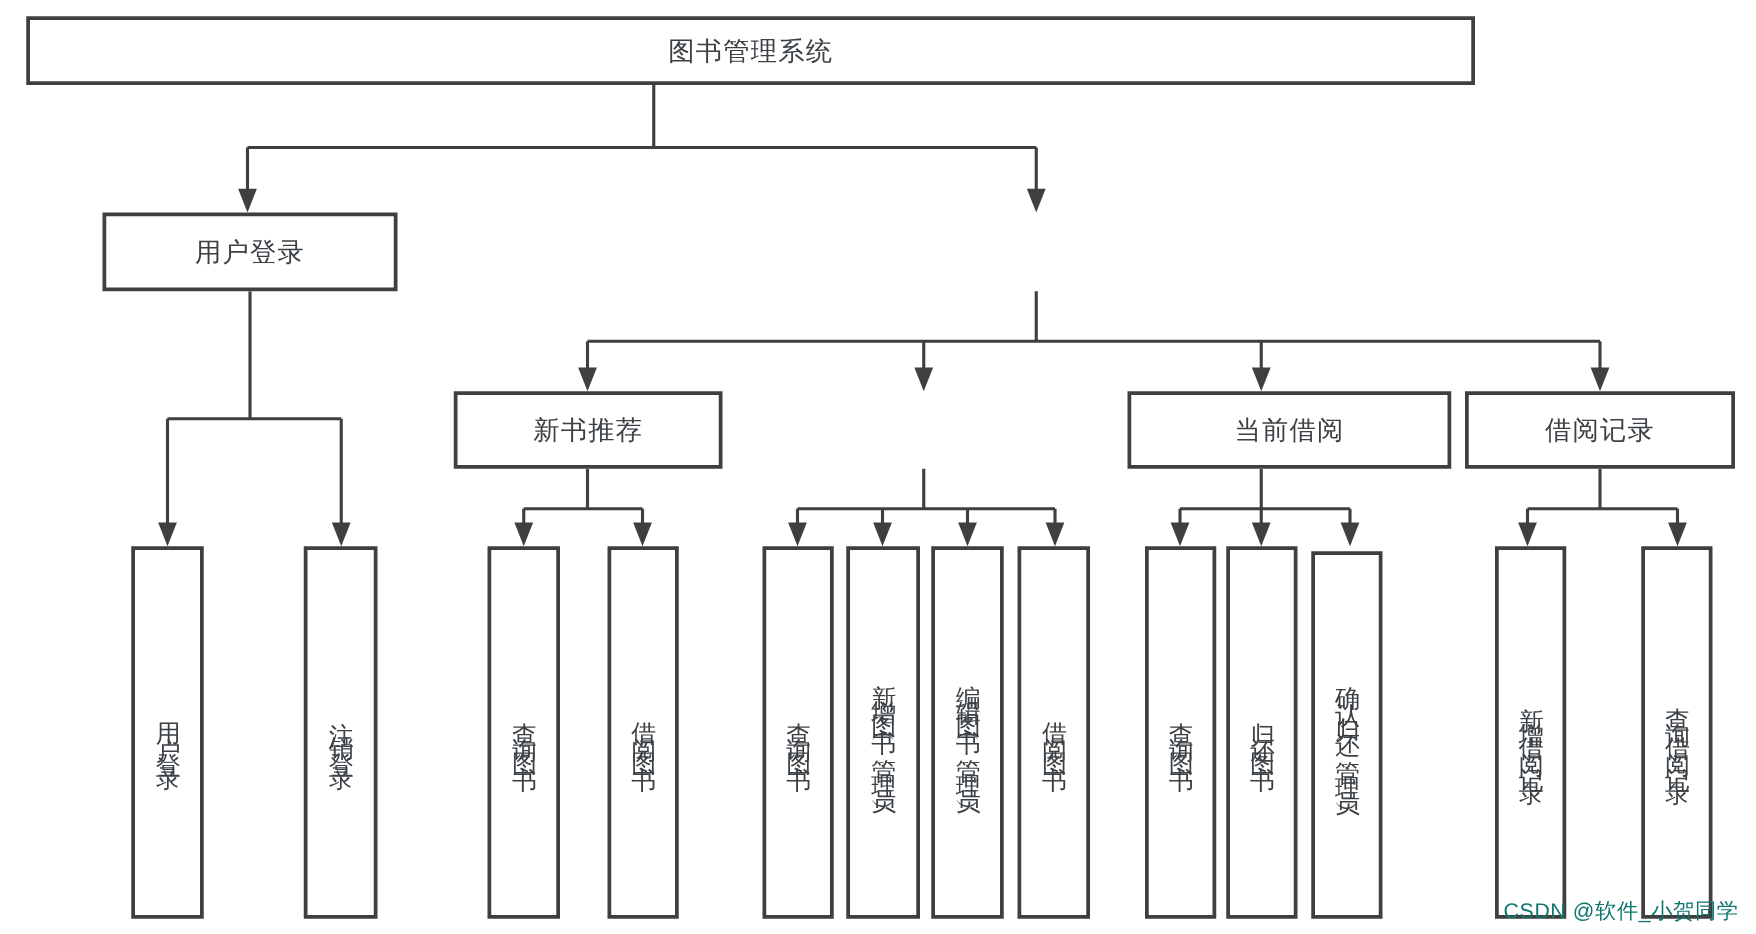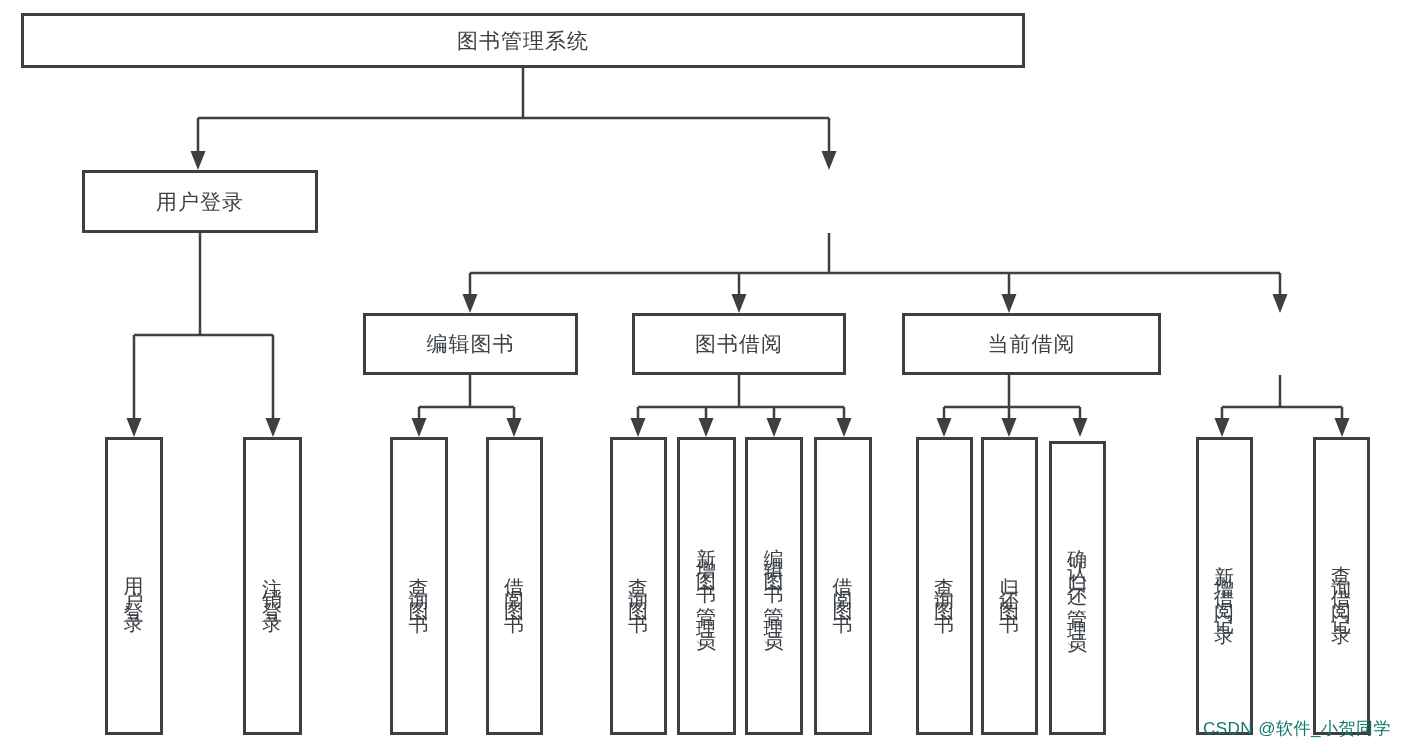--- a/index.html
+++ b/index.html
@@ -98,36 +98,36 @@
       <polygon points="774,437 766.5,418 781.5,418"></polygon>
       <polygon points="844,437 836.5,418 851.5,418"></polygon>
       <polygon points="944,437 936.5,418 951.5,418"></polygon>
       <polygon points="1009,437 1001.5,418 1016.5,418"></polygon>
       <polygon points="1080,437 1072.5,418 1087.5,418"></polygon>
       <polygon points="1222,437 1214.5,418 1229.5,418"></polygon>
       <polygon points="1342,437 1334.5,418 1349.5,418"></polygon>
     </g>
   </svg>
 
-  <div class="box h" style="left:21px;top:13px;width:1004px;height:55px">
+  <div class="box h" style="left:21px;top:13px;width:1159px;height:55px">
     <span>图书管理系统</span>
   </div>
 
   <div class="box h" style="left:82px;top:170px;width:236px;height:63px">
     <span>用户登录</span>
   </div>
 
   <div class="box h" style="left:363px;top:313px;width:215px;height:62px">
-    <span>编辑图书</span>
-  </div>
-  <div class="box h" style="left:632px;top:313px;width:214px;height:62px">
-    <span>图书借阅</span>
+    <span>新书推荐</span>
   </div>
   <div class="box h" style="left:902px;top:313px;width:259px;height:62px">
     <span>当前借阅</span>
+  </div>
+  <div class="box h" style="left:1172px;top:313px;width:216px;height:62px">
+    <span>借阅记录</span>
   </div>
 
   <div class="box v" style="left:105px;top:437px;width:58px;height:298px">
     <span>用户登录</span>
   </div>
   <div class="box v" style="left:243px;top:437px;width:59px;height:298px">
     <span>注销登录</span>
   </div>
 
   <div class="box v" style="left:390px;top:437px;width:58px;height:298px">

